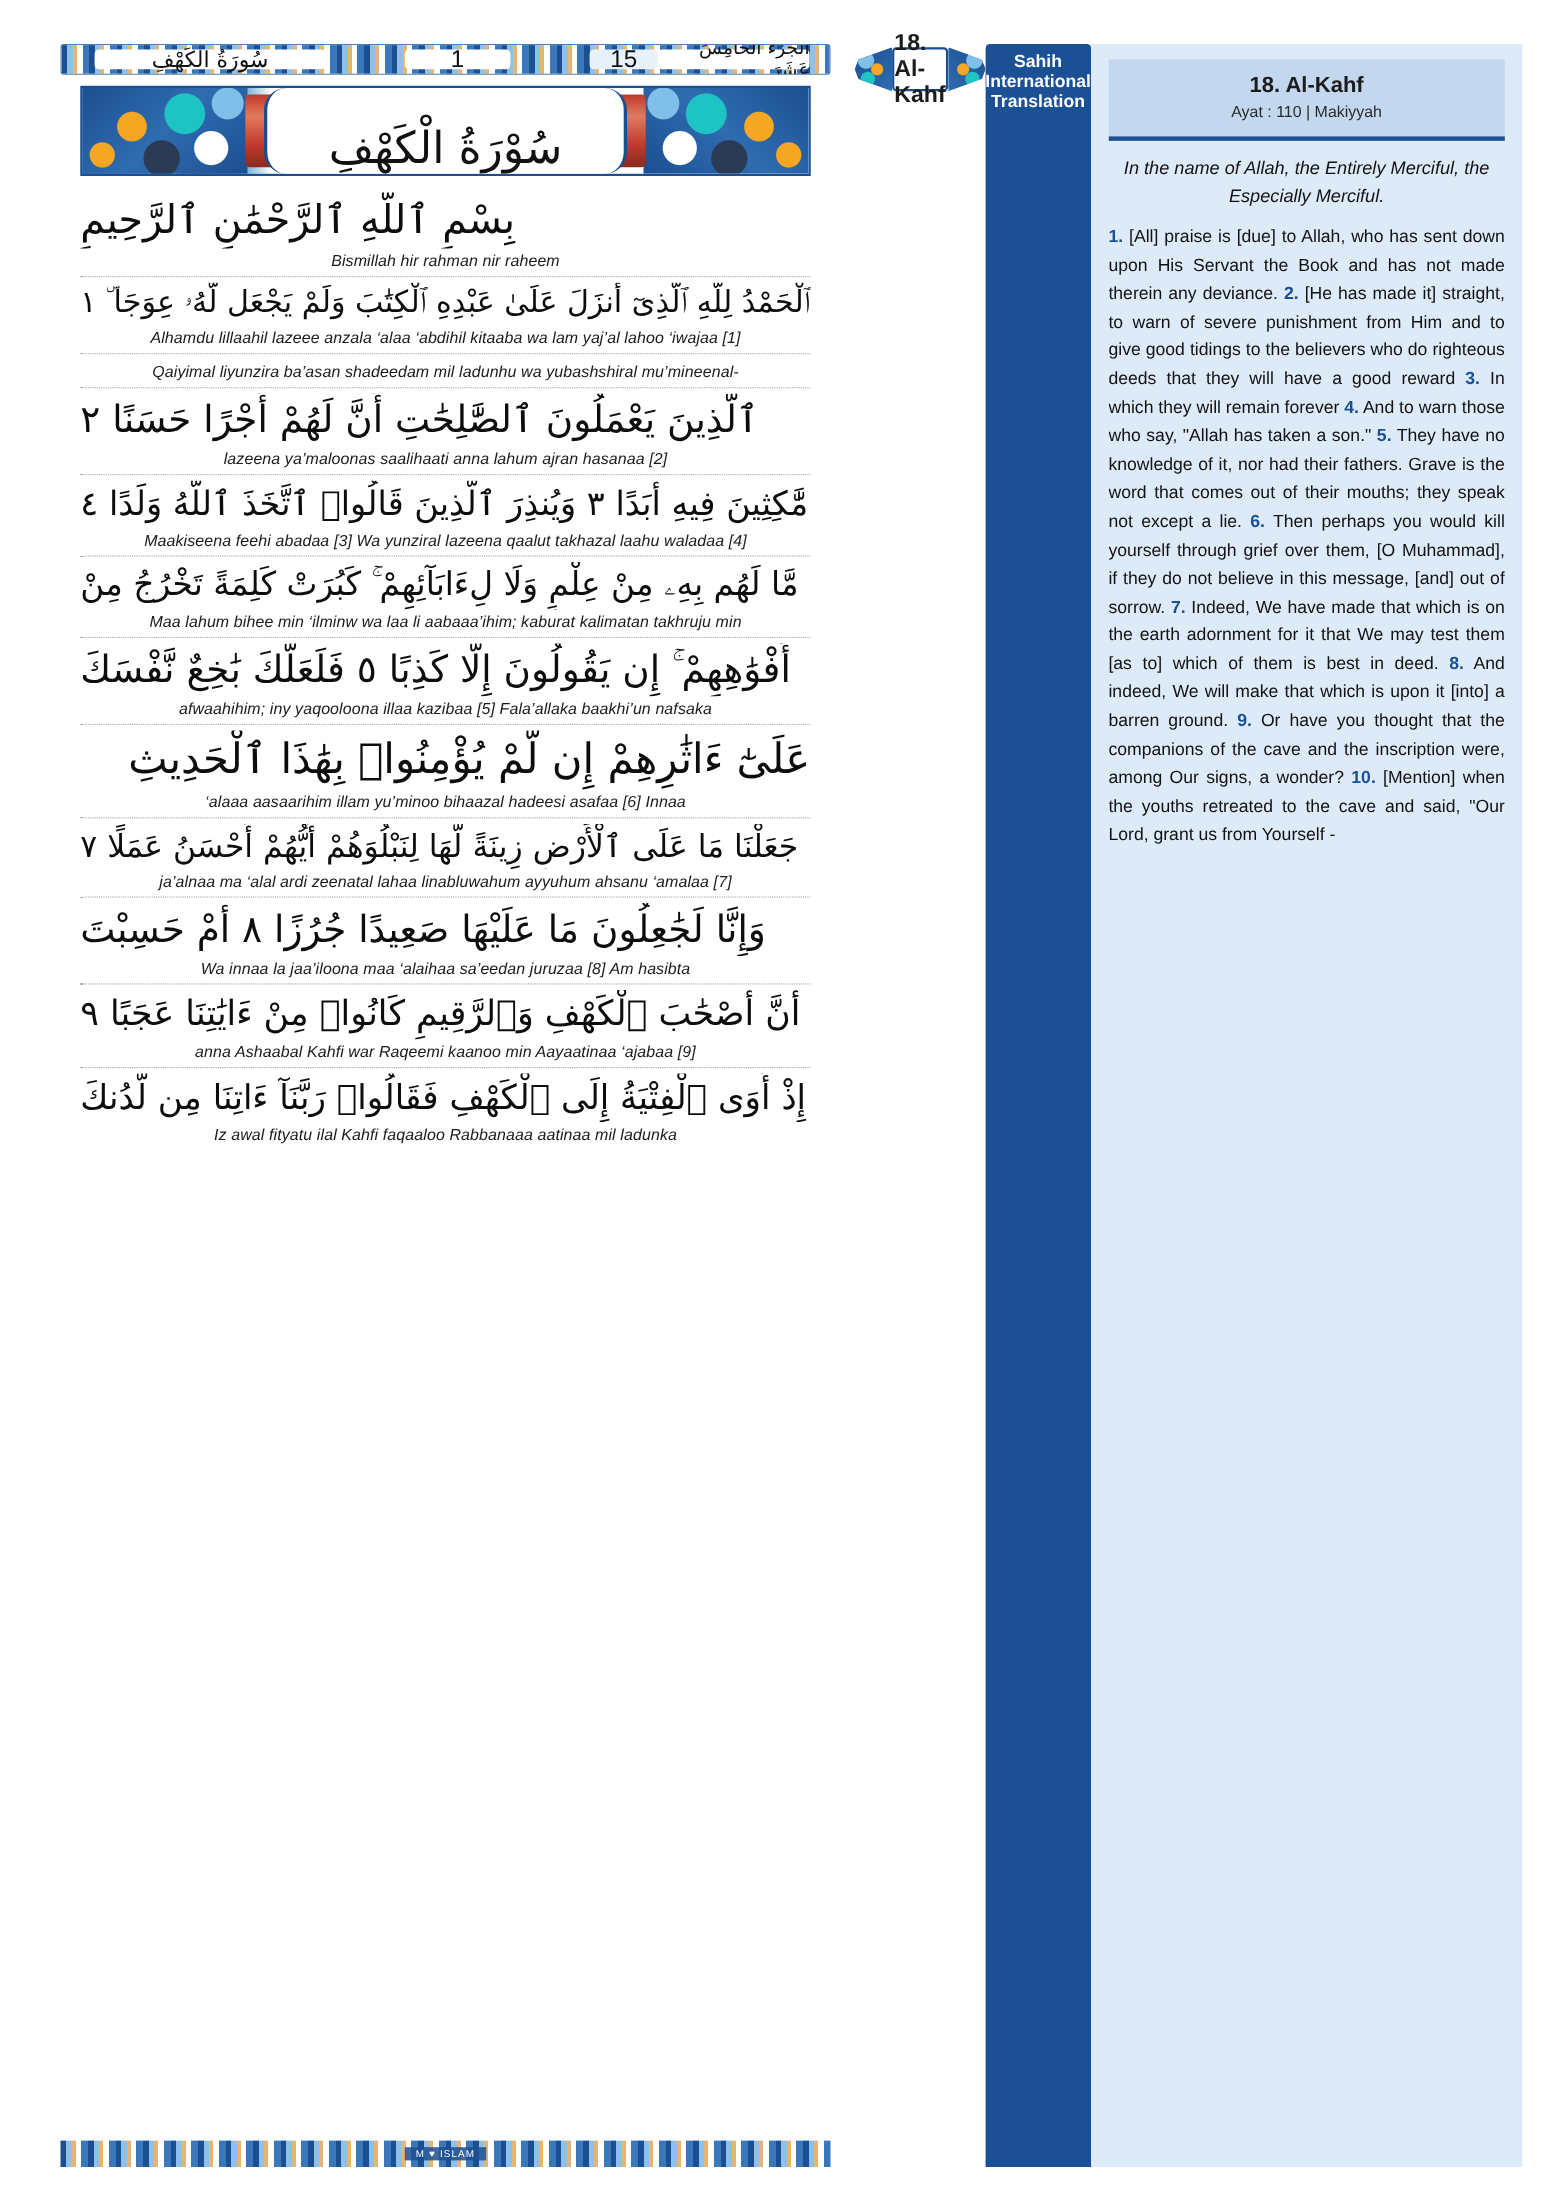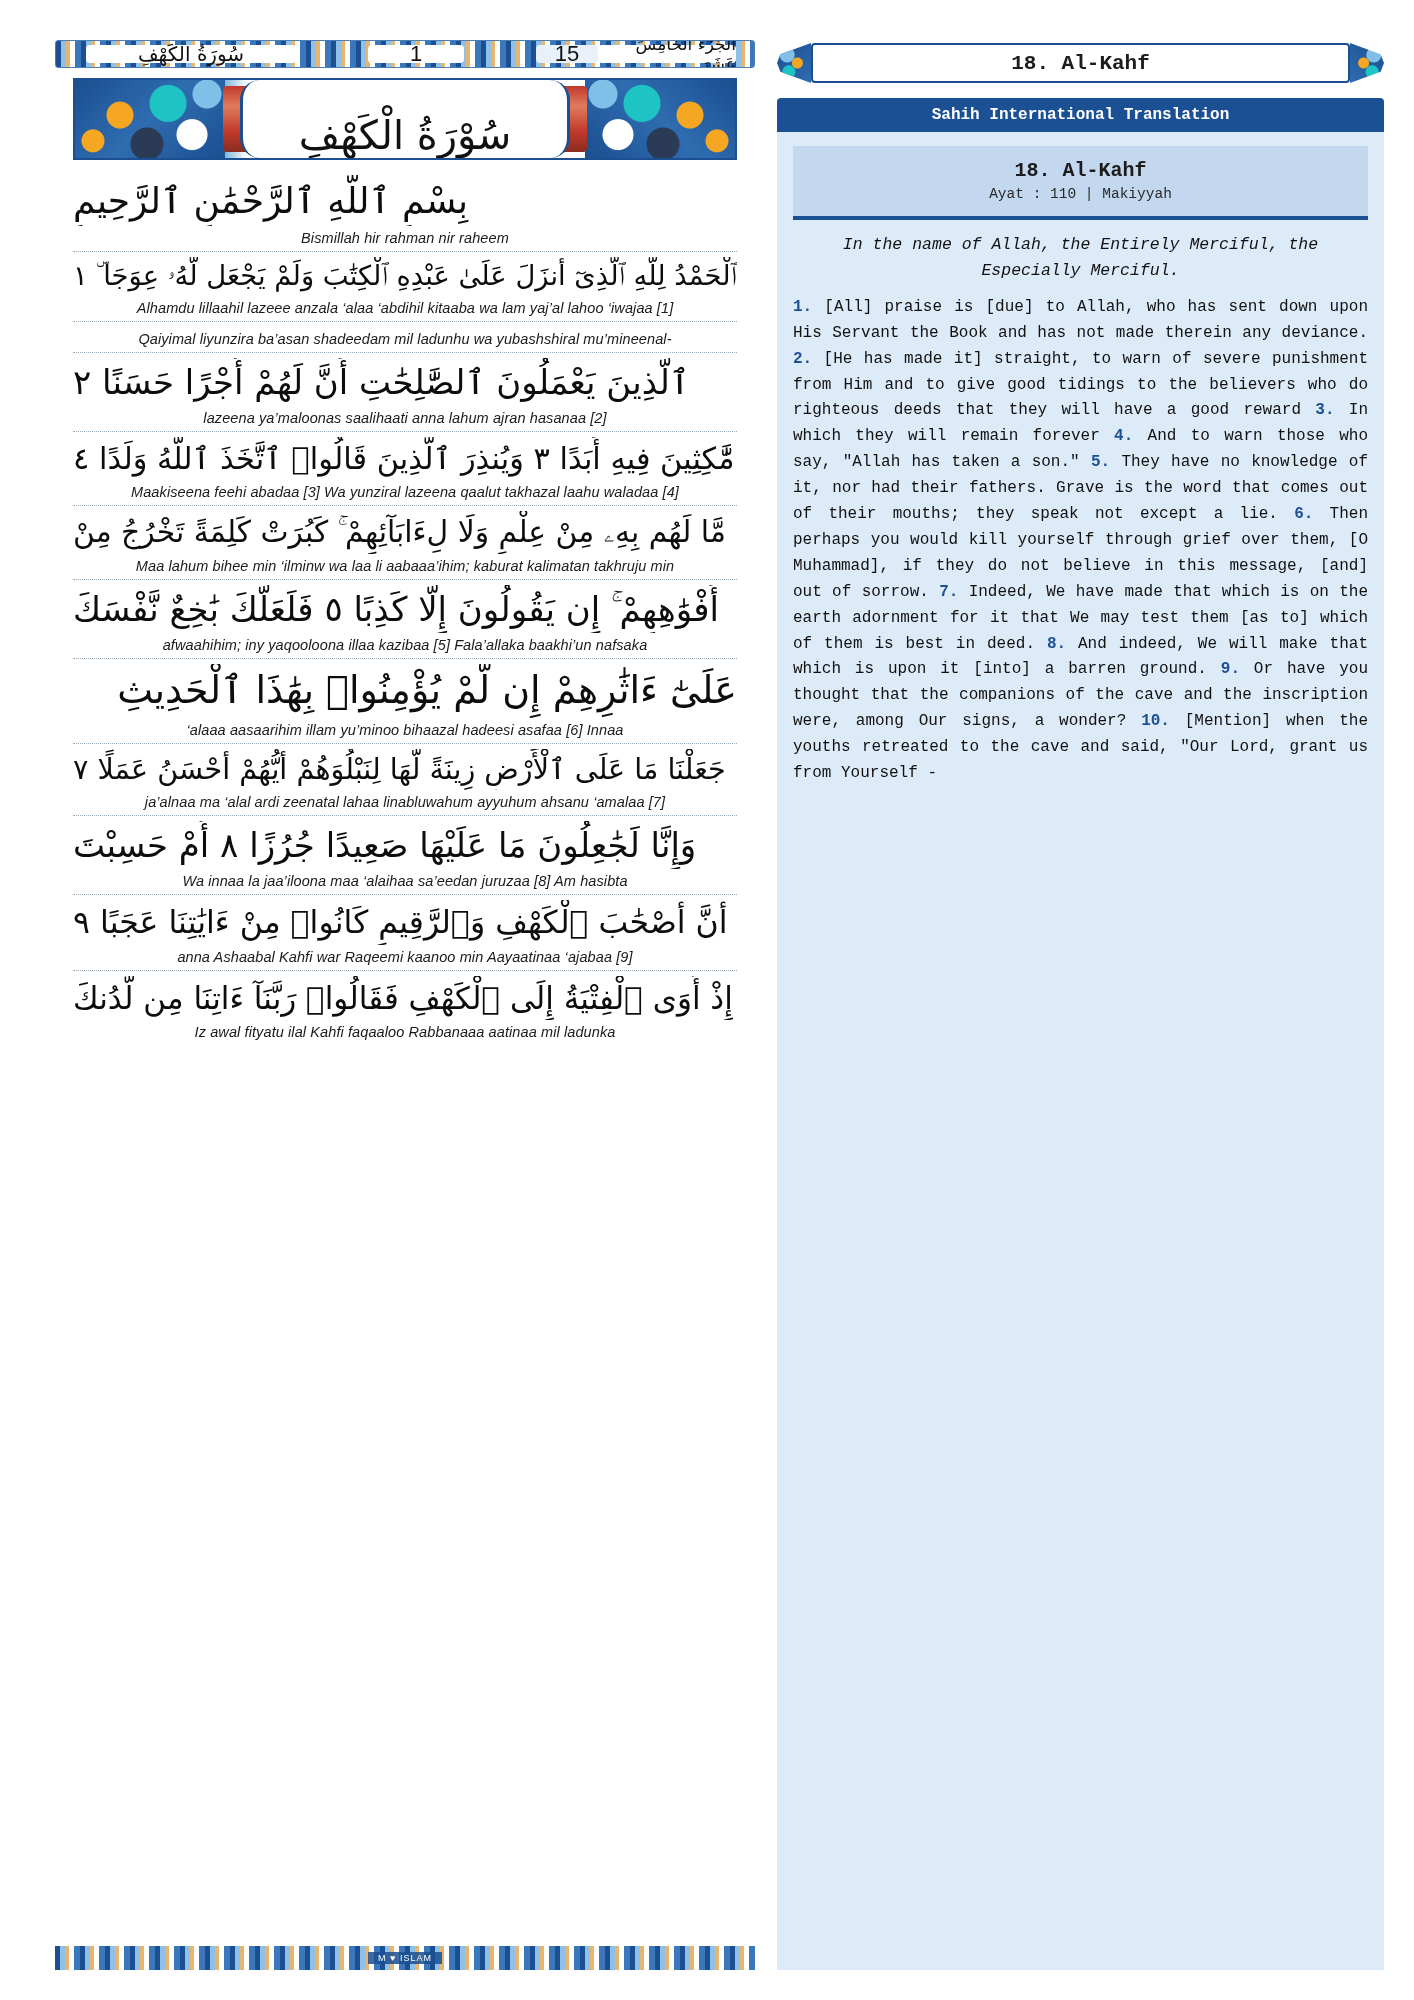--- a/index.html
+++ b/index.html
@@ -212,23 +212,22 @@
     color: #ffffff;
     background: rgba(27,79,145,0.85);
     padding: 1px 10px;
     letter-spacing: 1px;
   }
 
   
   .sidebar {
     flex: 1 1 auto;
     display: flex;
-    flex-direction: column;
-    position: relative;
-    font-family: Liberation Mono, monospace;
+    flex-direction: row;
+    position: relative;
   }
 
   .side-title-wrap {
     position: relative;
     display: flex;
     align-items: center;
     height: 46px;
     margin-bottom: 12px;
   }
   .side-orn {

